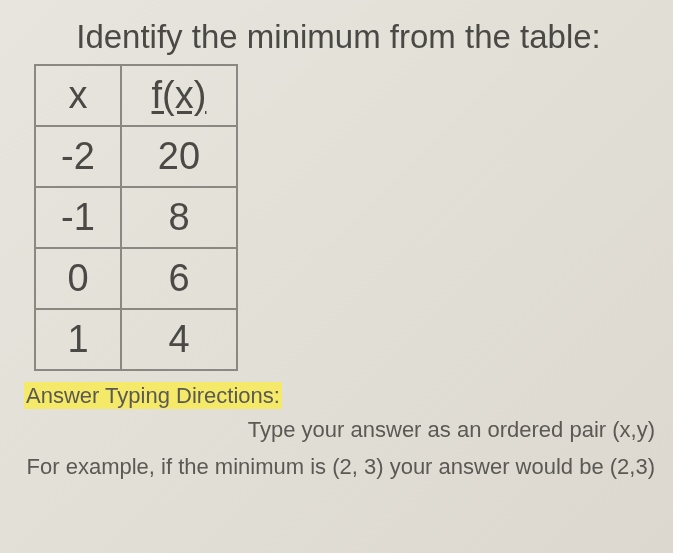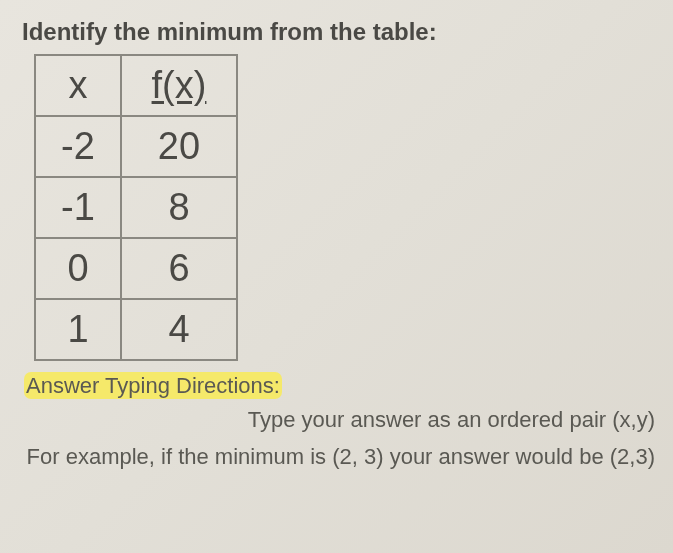--- a/index.html
+++ b/index.html
@@ -7,24 +7,25 @@
     width: 673px;
     height: 553px;
     background: linear-gradient(135deg, #e8e5de 0%, #e2dfd7 50%, #dcd8cf 100%);
     font-family: Arial, Helvetica, sans-serif;
     color: #3a3a3a;
     padding: 18px 18px 18px 22px;
     position: relative;
     overflow: hidden;
   }
   .question-title {
-    font-size: 24px;
+    font-size: 33px;
     color: #4a4945;
     margin-bottom: 8px;
-    font-weight: 700;
+    font-weight: 400;
+    text-align: center;
   }
   .data-table {
     border-collapse: collapse;
     margin-left: 12px;
     margin-bottom: 12px;
   }
   .data-table th, .data-table td {
     border: 2px solid #8a8881;
     text-align: center;
     font-size: 38px;
@@ -41,21 +42,20 @@
   .directions-block {
     margin-left: 2px;
     margin-top: 4px;
   }
   .highlighted {
     background: #f5e96a;
     display: inline;
     font-size: 22px;
     color: #5a5953;
     padding: 1px 2px;
-    border-radius: 7px;
   }
   .dir-line {
     font-size: 22px;
     color: #5a5953;
     margin-top: 6px;
     line-height: 1.4;
     text-align: right;
   }
 </style>
 </head>

